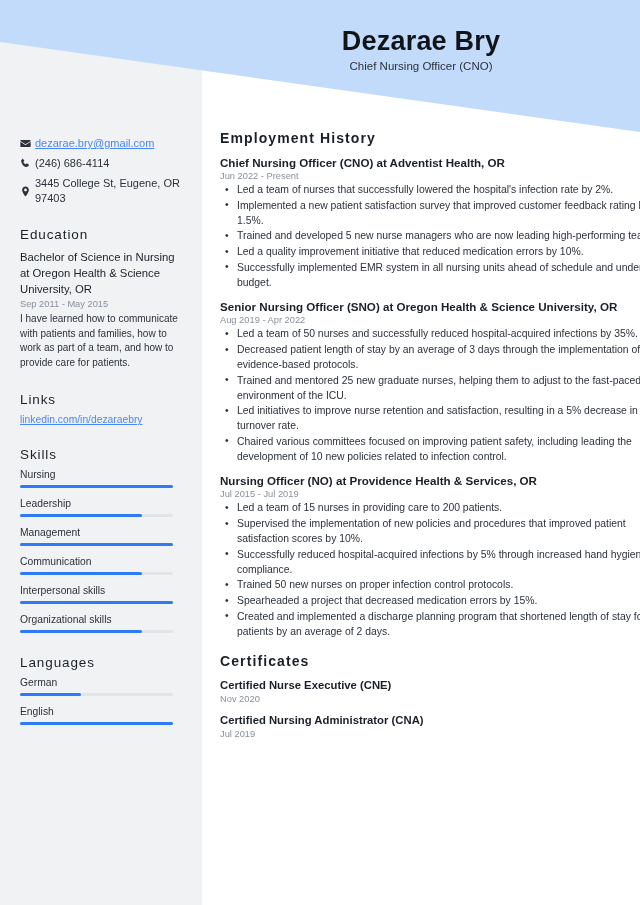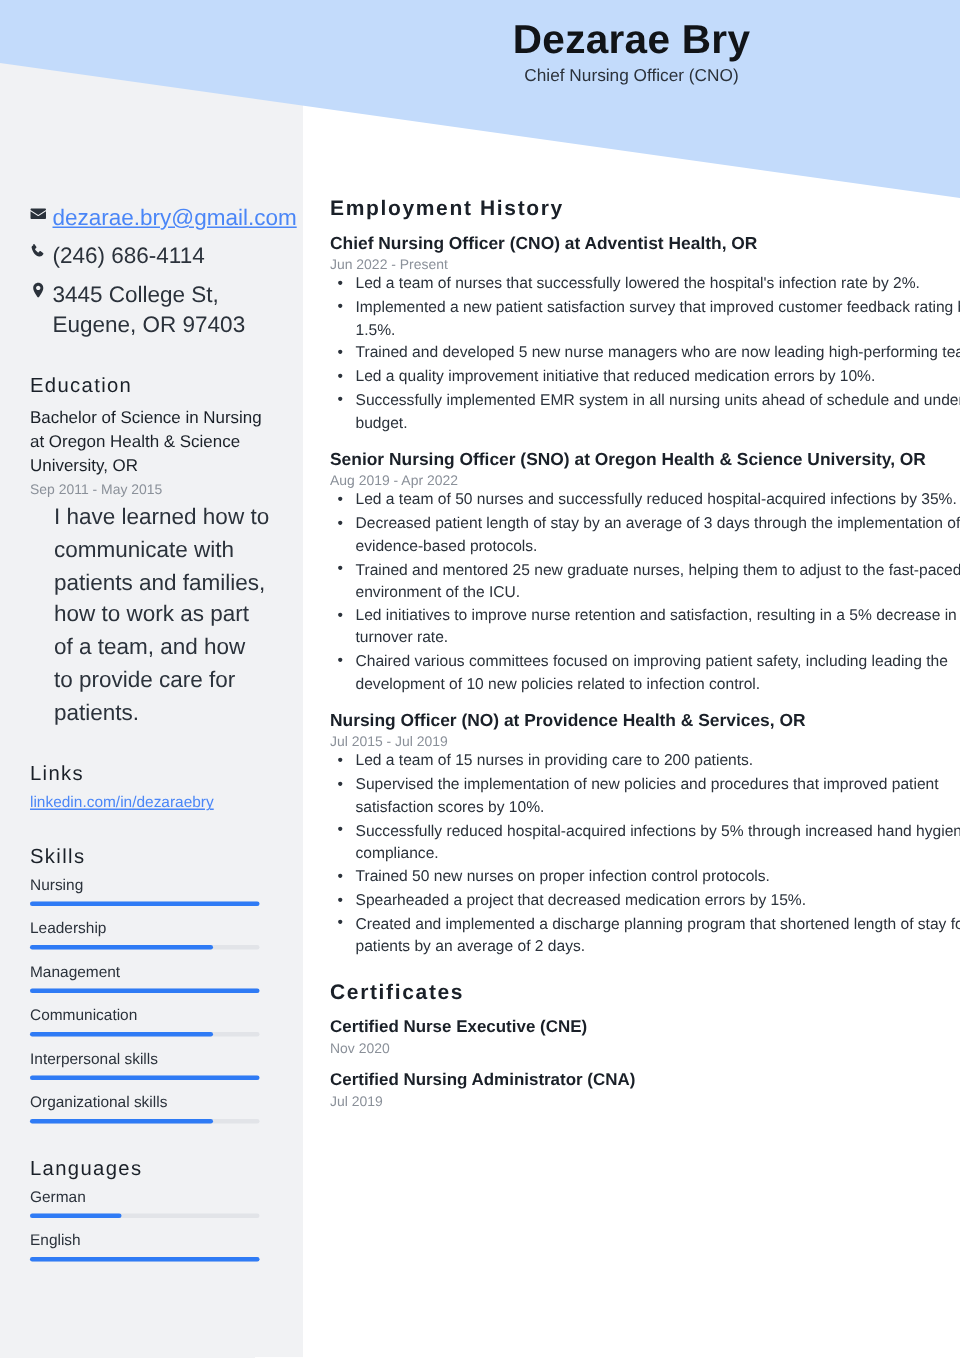--- a/index.html
+++ b/index.html
@@ -31,21 +31,21 @@
     position: absolute;
     left: 0; top: 0;
     width: 640px;
     height: 140px;
     z-index: 3;
     pointer-events: none;
   }
   #header-band svg { display: block; }
   #header-text {
     position: absolute;
-    left: 202px; top: 11px;
+    left: 202px; top: 26px;
     width: 438px;
     text-align: center;
     z-index: 4;
   }
   #name {
     font-size: 27px;
     font-weight: bold;
     color: #111418;
     letter-spacing: 0.2px;
     line-height: 1.16;
@@ -60,23 +60,23 @@
   
   #sidebar-inner {
     position: absolute;
     left: 0; top: 0;
     width: 202px;
     padding: 136px 22px 0 20px;
     z-index: 5;
   }
   .contact-row {
     display: flex;
-    align-items: flex-start;
+    align-items: center;
     margin-bottom: 5px;
-    font-size: 15px;
+    font-size: 11px;
     color: #2b323b;
     line-height: 1.35;
   }
   .contact-icon {
     width: 15px;
     flex: 0 0 15px;
     color: #2b323b;
     padding-top: 1px;
   }
   .contact-icon svg { display: block; }
@@ -99,24 +99,23 @@
     color: #1a2028;
     line-height: 1.42;
   }
   .edu-date {
     font-size: 9.3px;
     color: #8a9099;
     margin-top: 2px;
     margin-bottom: 3px;
   }
   .edu-desc {
-    font-size: 15px;
+    font-size: 10px;
     color: #2b323b;
     line-height: 1.45;
-    margin-left: 16px;
   }
   .link-item {
     font-size: 10.3px;
     margin-top: 2px;
   }
   .bar-item { margin-bottom: 10px; }
   .bar-label {
     font-size: 10.3px;
     color: #2b323b;
     margin-bottom: 5px;

